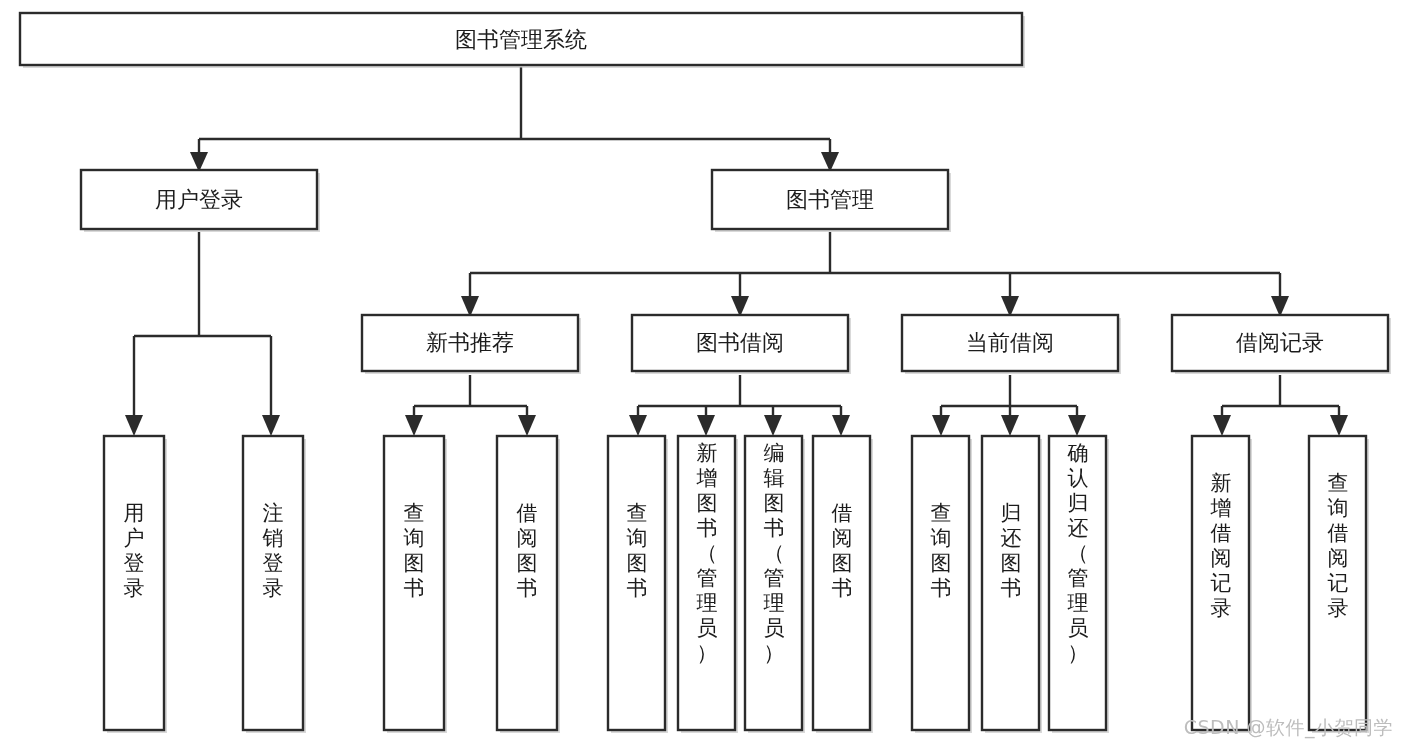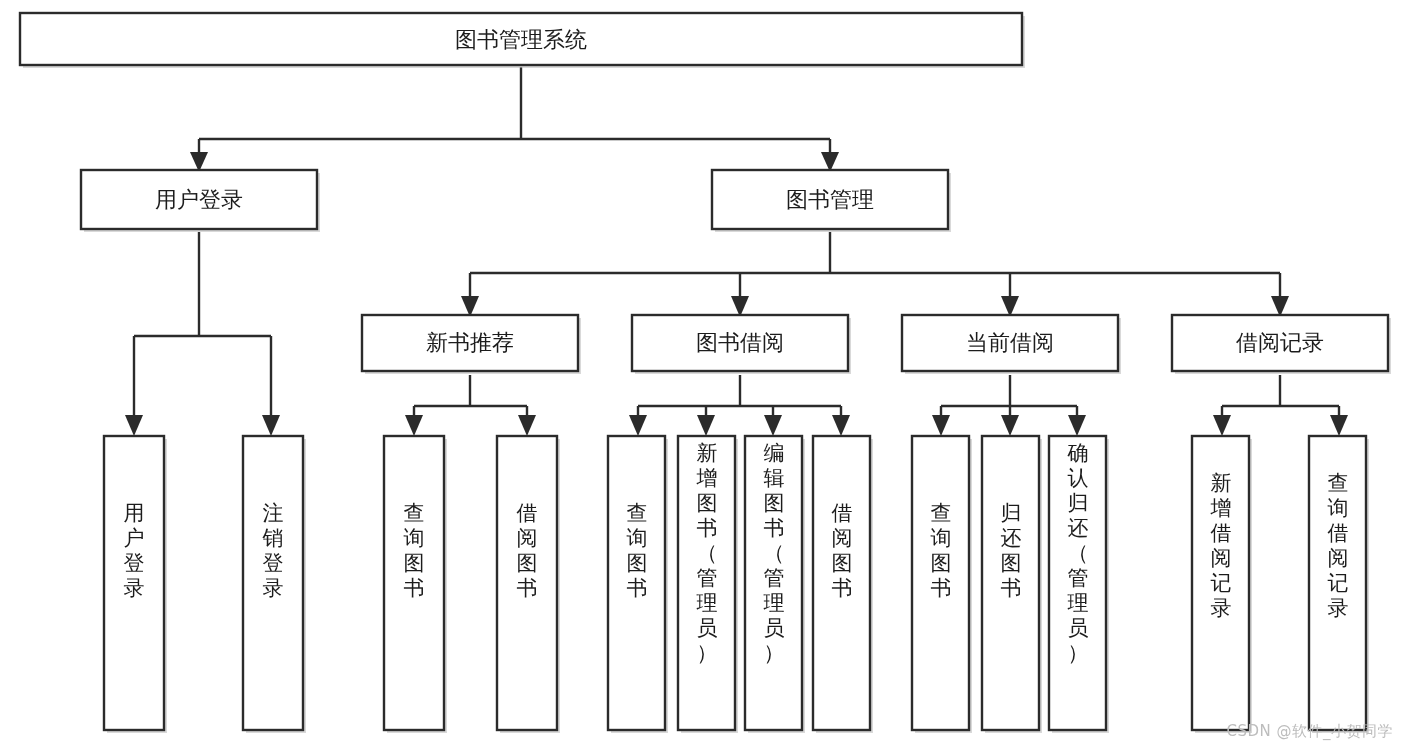--- a/index.html
+++ b/index.html
@@ -61,21 +61,21 @@
     font-size: 21px;
     fill: #1c1c1c;
     text-anchor: middle;
     white-space: pre;
   }
   .watermark {
     position: absolute;
     right: 12px;
     bottom: 6px;
     font-family: "DejaVu Sans", "Liberation Sans", sans-serif;
-    font-size: 15px;
+    font-size: 19px;
     color: #bdbdbd;
     letter-spacing: 0.5px;
     user-select: none;
     pointer-events: none;
     white-space: nowrap;
   }
 </style>
 </head>
 <body>
 

